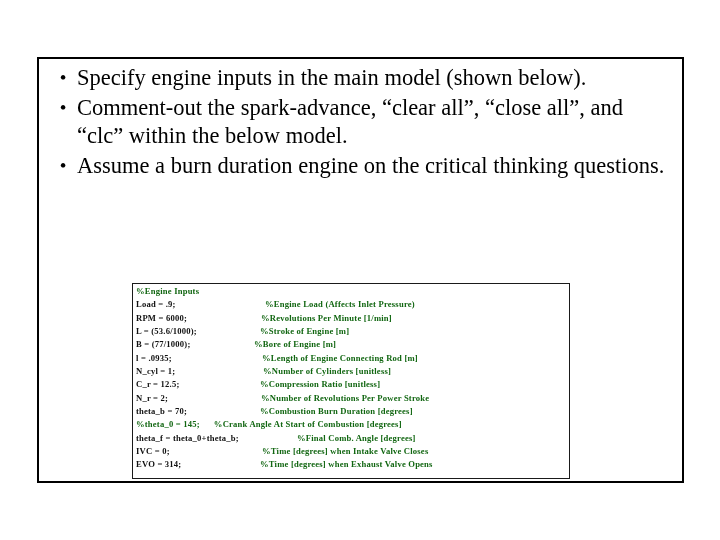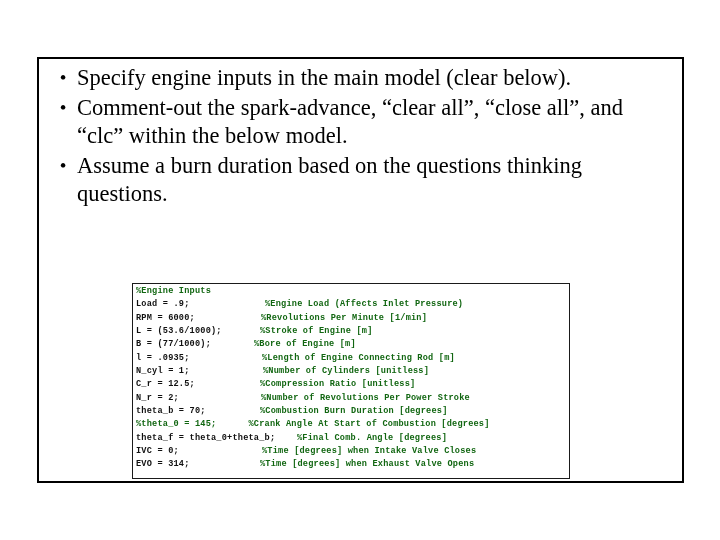--- a/index.html
+++ b/index.html
@@ -62,21 +62,21 @@
     border: 1px solid #1a1a1a;
     background: #ffffff;
     box-sizing: border-box;
     overflow: hidden;
   }
   #code-lines {
     position: absolute;
     left: 3px;
     top: 1px;
     right: 0;
-    font-family: Liberation Mono, monospace;
+    font-family: Liberation Serif, serif;
     font-size: 8.6px;
     line-height: 13.35px;
     letter-spacing: 0.2px;
     white-space: pre;
     color: #000000;
   }
   .code-line {
     height: 13.35px;
     display: block;
     position: relative;
@@ -97,31 +97,31 @@
 <body>
 
 <div id="slide">
 
   <div id="slide-frame">
 
     <div id="bullet-list">
 
       <div class="bullet-row">
         <span class="bullet-marker">•</span>
-        <span class="bullet-text">Specify engine inputs in the main model (clear below).</span>
+        <span class="bullet-text">Specify engine inputs in the main model (shown below).</span>
       </div>
 
       <div class="bullet-row">
         <span class="bullet-marker">•</span>
         <span class="bullet-text">Comment-out the spark-advance, “clear all”, “close all”, and “clc” within the below model.</span>
       </div>
 
       <div class="bullet-row">
         <span class="bullet-marker">•</span>
-        <span class="bullet-text">Assume a burn duration based on the questions thinking questions.</span>
+        <span class="bullet-text">Assume a burn duration engine on the critical thinking questions.</span>
       </div>
 
     </div>
 
     <div id="code-figure">
       <div id="code-lines"><span class="code-line"><span class="code-comment" style="color: rgb(17, 102, 17); left: 0px;">%Engine Inputs</span></span><span class="code-line"><span class="code-stmt" style="color: rgb(16, 16, 16);">Load = .9;</span><span class="code-comment" style="color: rgb(17, 102, 17); left: 129px;">%Engine Load (Affects Inlet Pressure)</span></span><span class="code-line"><span class="code-stmt" style="color: rgb(16, 16, 16);">RPM = 6000;</span><span class="code-comment" style="color: rgb(17, 102, 17); left: 125px;">%Revolutions Per Minute [1/min]</span></span><span class="code-line"><span class="code-stmt" style="color: rgb(16, 16, 16);">L = (53.6/1000);</span><span class="code-comment" style="color: rgb(17, 102, 17); left: 124px;">%Stroke of Engine [m]</span></span><span class="code-line"><span class="code-stmt" style="color: rgb(16, 16, 16);">B = (77/1000);</span><span class="code-comment" style="color: rgb(17, 102, 17); left: 118px;">%Bore of Engine [m]</span></span><span class="code-line"><span class="code-stmt" style="color: rgb(16, 16, 16);">l = .0935;</span><span class="code-comment" style="color: rgb(17, 102, 17); left: 126px;">%Length of Engine Connecting Rod [m]</span></span><span class="code-line"><span class="code-stmt" style="color: rgb(16, 16, 16);">N_cyl = 1;</span><span class="code-comment" style="color: rgb(17, 102, 17); left: 127px;">%Number of Cylinders [unitless]</span></span><span class="code-line"><span class="code-stmt" style="color: rgb(16, 16, 16);">C_r = 12.5;</span><span class="code-comment" style="color: rgb(17, 102, 17); left: 124px;">%Compression Ratio [unitless]</span></span><span class="code-line"><span class="code-stmt" style="color: rgb(16, 16, 16);">N_r = 2;</span><span class="code-comment" style="color: rgb(17, 102, 17); left: 125px;">%Number of Revolutions Per Power Stroke</span></span><span class="code-line"><span class="code-stmt" style="color: rgb(16, 16, 16);">theta_b = 70;</span><span class="code-comment" style="color: rgb(17, 102, 17); left: 124px;">%Combustion Burn Duration [degrees]</span></span><span class="code-line"><span class="code-comment" style="color: rgb(17, 102, 17); left: 0px;">%theta_0 = 145;      %Crank Angle At Start of Combustion [degrees]</span></span><span class="code-line"><span class="code-stmt" style="color: rgb(16, 16, 16);">theta_f = theta_0+theta_b;</span><span class="code-comment" style="color: rgb(17, 102, 17); left: 161px;">%Final Comb. Angle [degrees]</span></span><span class="code-line"><span class="code-stmt" style="color: rgb(16, 16, 16);">IVC = 0;</span><span class="code-comment" style="color: rgb(17, 102, 17); left: 126px;">%Time [degrees] when Intake Valve Closes</span></span><span class="code-line"><span class="code-stmt" style="color: rgb(16, 16, 16);">EVO = 314;</span><span class="code-comment" style="color: rgb(17, 102, 17); left: 124px;">%Time [degrees] when Exhaust Valve Opens</span></span></div>
     </div>
 
   </div>
 

